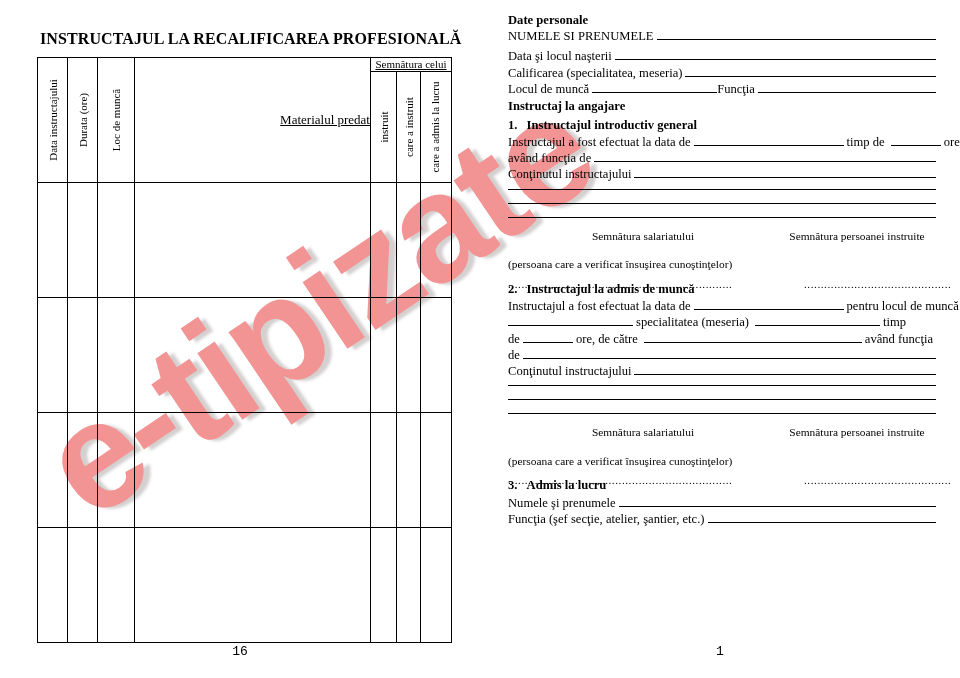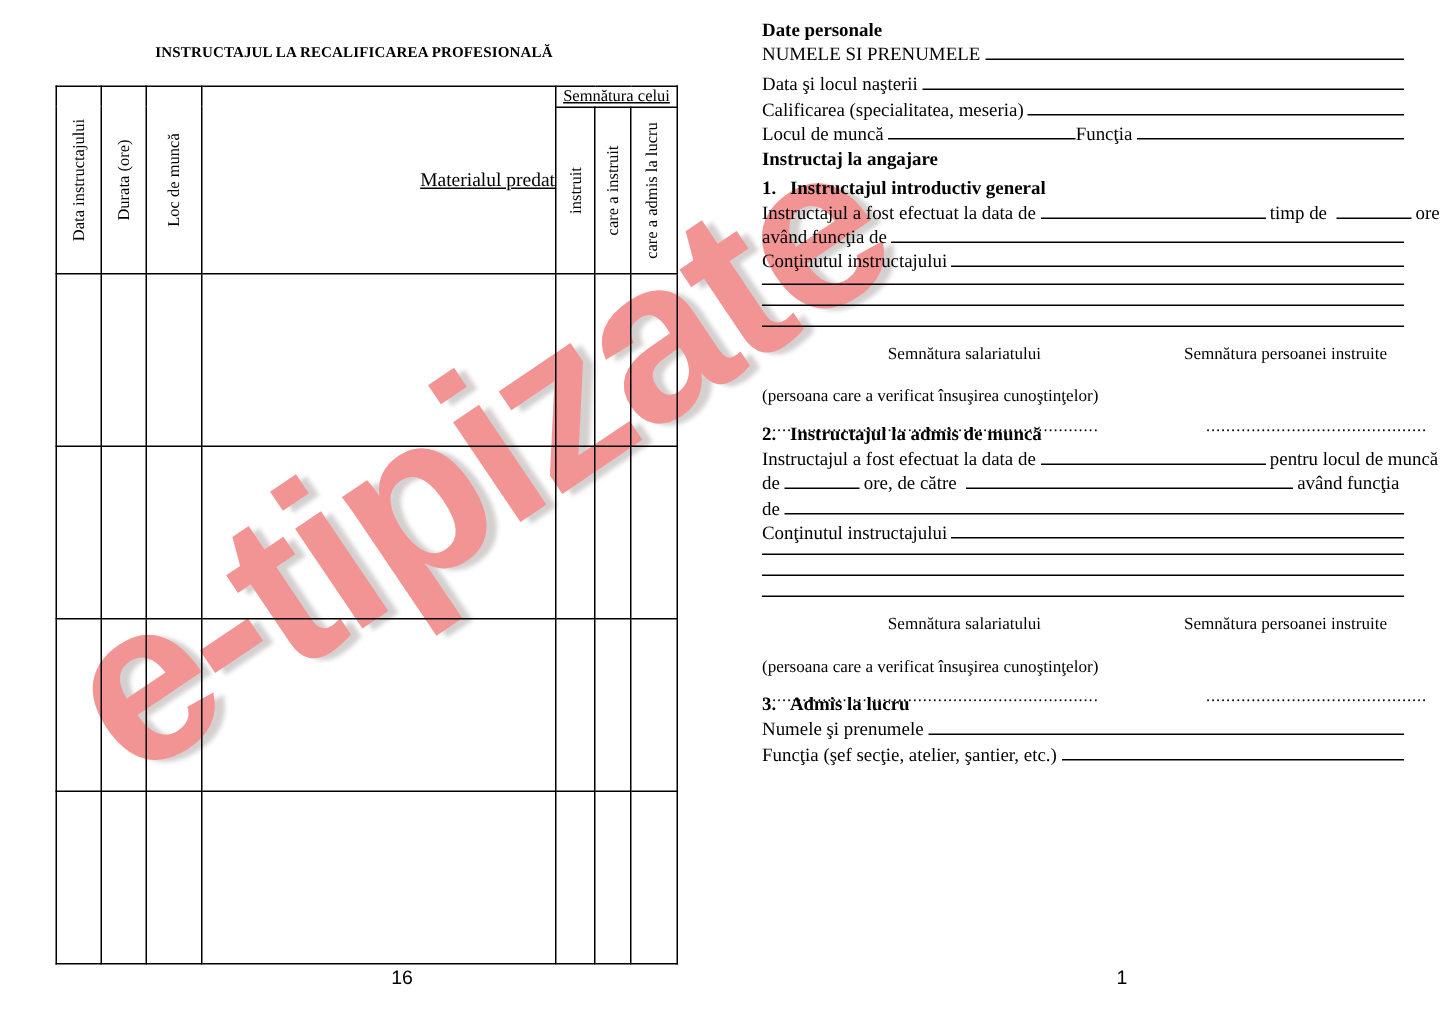--- a/index.html
+++ b/index.html
@@ -50,27 +50,26 @@
     position: absolute;
     top: 0;
     height: 678px;
   }
   #left-page  { left: 0;   width: 480px; }
   #right-page { left: 480px; width: 480px; }
 
   
   #left-title {
     position: absolute;
-    left: 20px;
+    left: 40px;
     top: 30px;
     width: 432px;
-    text-align: center;
     font-family: "Liberation Serif", "DejaVu Serif", serif;
     font-weight: bold;
-    font-size: 10px;
+    font-size: 16px;
     letter-spacing: 0.1px;
     z-index: 10;
   }
 
   #reg-table {
     position: absolute;
     left: 37px;
     top: 57px;
     width: 414px;
     height: 568px;
@@ -127,23 +126,22 @@
   col.c-durata { width: 30px; }
   col.c-loc    { width: 37px; }
   col.c-mat    { width: 236px; }
   col.c-s1     { width: 26px; }
   col.c-s2     { width: 24px; }
   col.c-s3     { width: 31px; }
 
   .pagenum {
     position: absolute;
     font-size: 13px;
-    font-family: Liberation Sans, sans-serif;
+    font-family: Liberation Mono, monospace;
     z-index: 10;
-    padding-left: 28px;
   }
   #pagenum-left  { left: 0; top: 644px; width: 480px; text-align: center; }
   #pagenum-right { left: 0; top: 644px; width: 480px; text-align: center; }
 
   
   #right-body {
     position: absolute;
     left: 28px;
     top: 14px;
     width: 428px;
@@ -374,20 +372,26 @@
         <span class="gap">&nbsp;</span>
         <span class="nm">Instructajul la admis de muncă</span>
       </div>
 
       <div class="r-line">
         <span class="lbl">Instructajul a fost efectuat la data de</span>
         <span class="fill fx-xl"></span>
         <span class="gap">pentru locul de muncă</span>
       </div>
 
+      <div class="r-line">
+        <span class="fill fx-lg" style="margin-left:0"></span>
+        <span class="gap">specialitatea (meseria)</span>
+        <span class="fill fx-lg"></span>
+        <span class="gap">timp</span>
+      </div>
 
       <div class="r-line">
         <span class="lbl">de</span>
         <span class="fill fx-sm"></span>
         <span class="gap">ore, de către</span>
         <span class="fill"></span>
         <span class="gap">având funcţia</span>
       </div>
 
       <div class="r-line">

